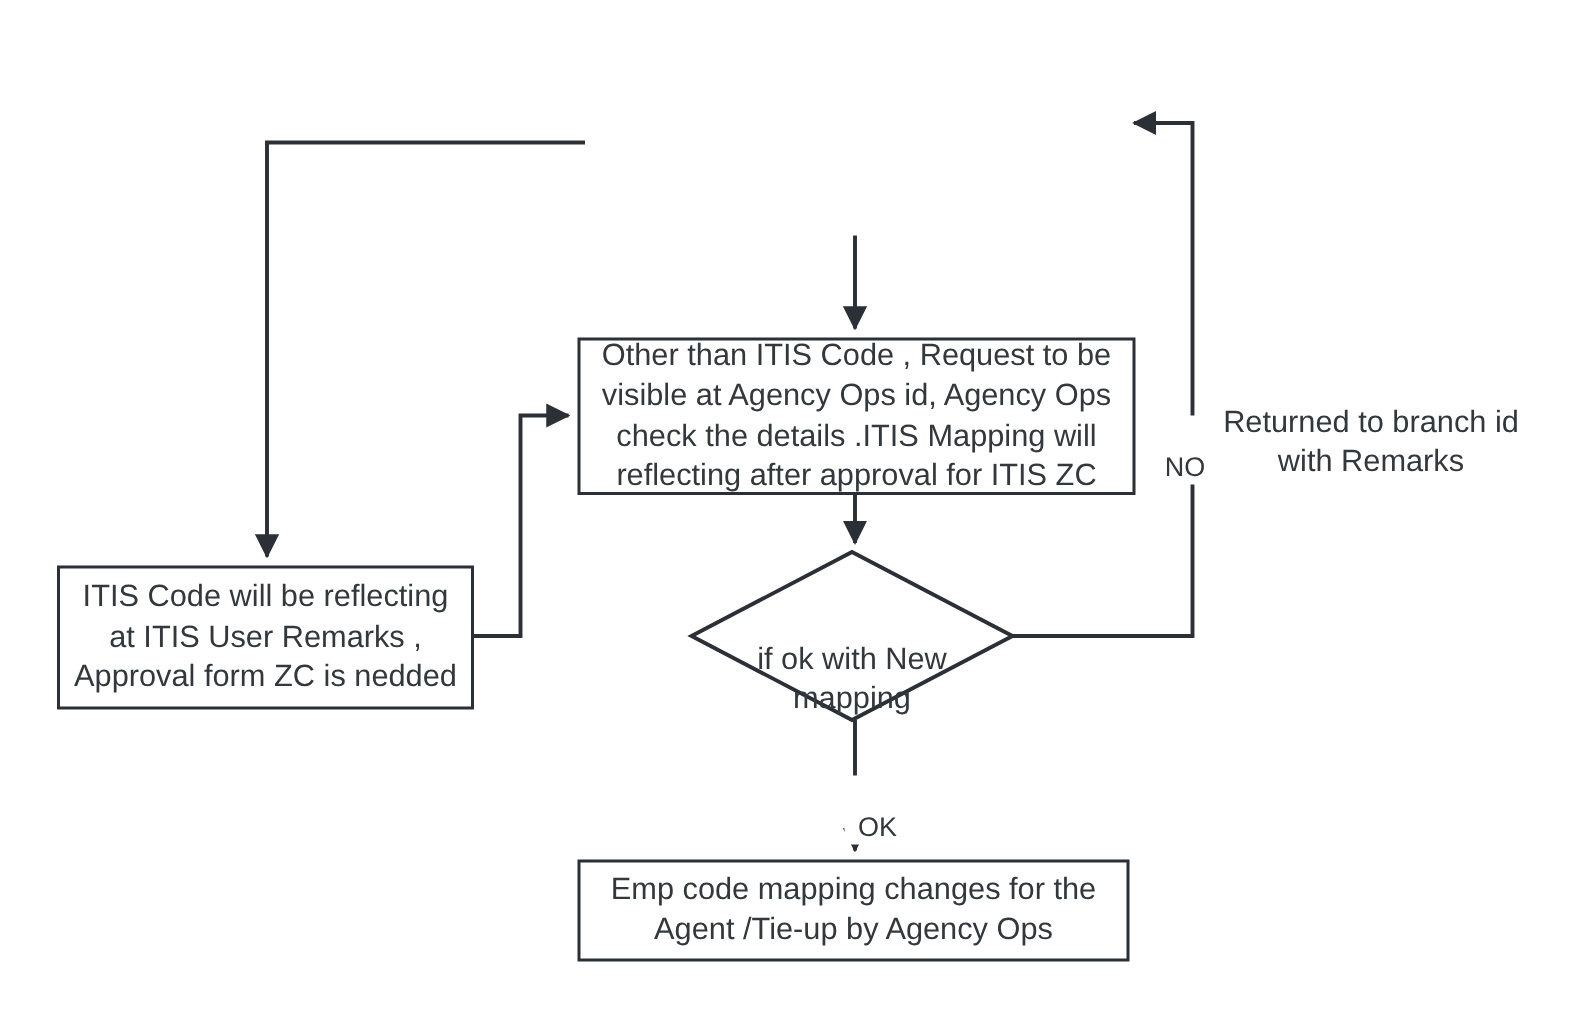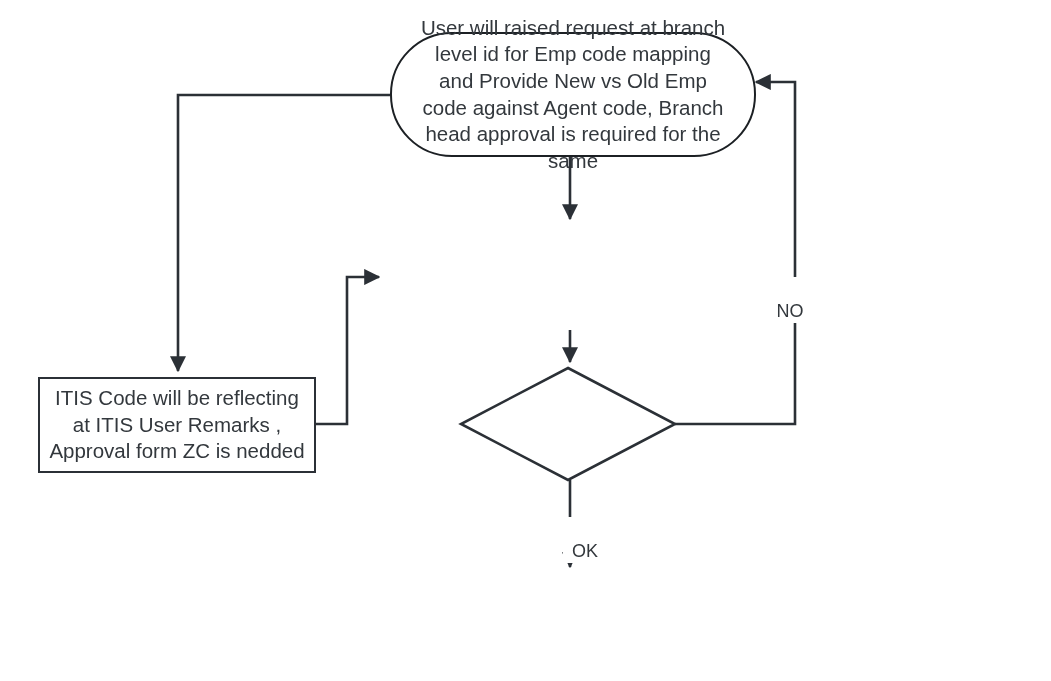--- a/index.html
+++ b/index.html
@@ -93,33 +93,42 @@
       <path d="M 570 330 L 570 362" marker-end="url(#arrow)"></path>
 
       <path d="M 570 480 L 570 567" marker-end="url(#arrow)"></path>
 
       <path d="M 675 424 L 795 424 L 795 82 L 756 82" marker-end="url(#arrow)"></path>
     </g>
 
     <polygon points="568,368 675,424 568,480 461,424" fill="#ffffff" stroke="#2b3036" stroke-width="2.6"></polygon>
   </svg>
 
-  <div class="node stadium fs21 overflow-text" style="left:390px; top:32px; width:366px; height:125px; padding:0 26px;">
-    <span class="label">User will raised request at branch level id for Emp code mapping and Provide New vs Old Emp code against Agent code, Branch head approval is required for the same</span>
+
+  <div class="node rect fs21 overflow-text" style="left:385px; top:225px; width:372px; height:105px; padding:0 6px;">
+    <span class="label">Other than ITIS Code , Request to be visible at Agency Ops id, Agency Ops check the details .ITIS Mapping will reflecting after approval for ITIS ZC</span>
   </div>
-
 
   <div class="node rect fs21" style="left:38px; top:377px; width:278px; height:96px; padding:0 8px;">
     <span class="label">ITIS Code will be reflecting at ITIS User Remarks , Approval form ZC is nedded</span>
   </div>
 
+  <div class="diamond-label fs21" style="left:478px; top:400px; width:180px;">
+    <span>if ok with New mapping</span>
+  </div>
 
+  <div class="node rect fs21" style="left:385px; top:573px; width:368px; height:68px; padding:0 10px;">
+    <span class="label">Emp code mapping changes for the Agent /Tie-up by Agency Ops</span>
+  </div>
 
   <div class="edge-label fs20" style="left:770px; top:277px; width:40px;">
     <span>NO</span>
   </div>
 
   <div class="edge-label fs20" style="left:563px; top:517px; width:44px;">
     <span>OK</span>
   </div>
 
+  <div class="edge-label fs21" style="left:808px; top:243px; width:212px; background:transparent;">
+    <span>Returned to branch id with Remarks</span>
+  </div>
 
 </div>
 
 </body></html>

